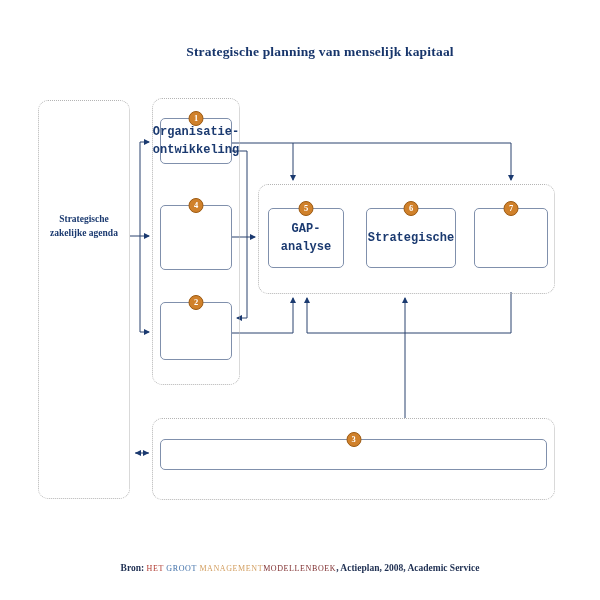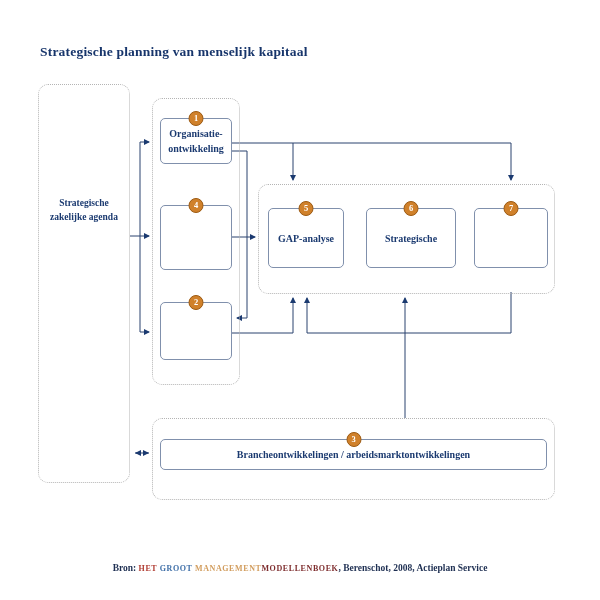--- a/index.html
+++ b/index.html
@@ -1,44 +1,44 @@
 <!DOCTYPE html>
 <html><head>
 <meta charset="utf-8">
 <style>
   html,body{margin:0;padding:0;background:#ffffff;}
   .canvas{position:relative;width:600px;height:600px;background:#ffffff;overflow:hidden;
           font-family:"Liberation Serif","DejaVu Serif",serif;}
-  .title{position:absolute;left:40px;top:44px;width:560px;margin:0;
+  .title{position:absolute;left:40px;top:44px;width:560px;margin:0;text-align:center;
          font-size:13.5px;font-weight:bold;color:#17356b;letter-spacing:0.2px;}
   .connectors{position:absolute;left:0;top:0;width:600px;height:600px;pointer-events:none;}
   .dotted{position:absolute;border:1px dotted #b4b4b4;border-radius:10px;background:transparent;}
-  .agenda-container{left:38px;top:84px;width:90px;height:397px;}
+  .agenda-container{left:38px;top:100px;width:90px;height:397px;}
   .middle-col{left:152px;top:98px;width:86px;height:285px;}
   .gap-group{left:258px;top:184px;width:295px;height:108px;}
   .bottom-group{left:152px;top:418px;width:401px;height:80px;}
   .agenda-label{position:absolute;left:4px;top:111px;width:82px;text-align:center;
         font-size:9.5px;font-weight:bold;color:#1b3a70;line-height:1.5;}
   .node{position:absolute;border:1px solid #8090ac;border-radius:5px;background:#ffffff;
         display:flex;align-items:center;justify-content:center;text-align:center;}
-  .node-label{font-size:10px;font-weight:bold;color:#1b3a70;line-height:1.5;padding:2px 3px;}
+  .node-label{font-size:12px;font-weight:bold;color:#1b3a70;line-height:1.5;padding:2px 3px;font-family:Liberation Mono, monospace;}
   .badge{position:absolute;top:-8px;left:50%;transform:translateX(-50%);
          width:13px;height:13px;border-radius:50%;background:#d0812b;border:1px solid #9c5a12;
          color:#ffffff;font-size:8.5px;font-weight:bold;line-height:13px;text-align:center;
          font-family:"Liberation Serif","DejaVu Serif",serif;}
   #n1{left:160px;top:118px;width:70px;height:44px;}
   #n4{left:160px;top:205px;width:70px;height:63px;}
   #n2{left:160px;top:302px;width:70px;height:56px;}
   #n5{left:268px;top:208px;width:74px;height:58px;}
   #n6{left:366px;top:208px;width:88px;height:58px;}
   #n7{left:474px;top:208px;width:72px;height:58px;}
   #n3{left:160px;top:439px;width:385px;height:29px;}
   .caption{position:absolute;left:0;top:563px;width:600px;text-align:center;
            font-size:9.5px;font-weight:bold;color:#1e2f52;}
-  .cap-sc{font-size:8px;letter-spacing:0.6px;font-weight:bold;}
+  .cap-sc{font-size:8px;letter-spacing:0.6px;font-weight:normal;}
   .cap-het{color:#b03a30;}
   .cap-groot{color:#3f6fa8;text-align:center;}
   .cap-management{color:#d29d5e;}
   .cap-modellenboek{color:#7e2d2e;margin-top:12px;}
 </style>
 </head>
 <body>
 
 <div class="canvas">
 
@@ -105,20 +105,19 @@
     <span class="badge">6</span>
     <span class="node-label">Strategische</span>
   </div>
 
   <div class="node" id="n7">
     <span class="badge">7</span>
   </div>
 
   <div class="node" id="n3">
     <span class="badge">3</span>
-    <span class="node-label">Brancheontwikkelingen / arbeidsmarktontwikkelingen</span>
   </div>
 
   <div class="caption">
-    <span>Bron: </span><span class="cap-sc cap-het">HET </span><span class="cap-sc cap-groot">GROOT </span><span class="cap-sc cap-management">MANAGEMENT</span><span class="cap-sc cap-modellenboek">MODELLENBOEK</span><span>, Berenschot, 2008, Actieplan Service</span>
+    <span>Bron: </span><span class="cap-sc cap-het">HET </span><span class="cap-sc cap-groot">GROOT </span><span class="cap-sc cap-management">MANAGEMENT</span><span class="cap-sc cap-modellenboek">MODELLENBOEK</span><span>, Actieplan, 2008, Academic Service</span>
   </div>
 
 </div>
 
 </body></html>

